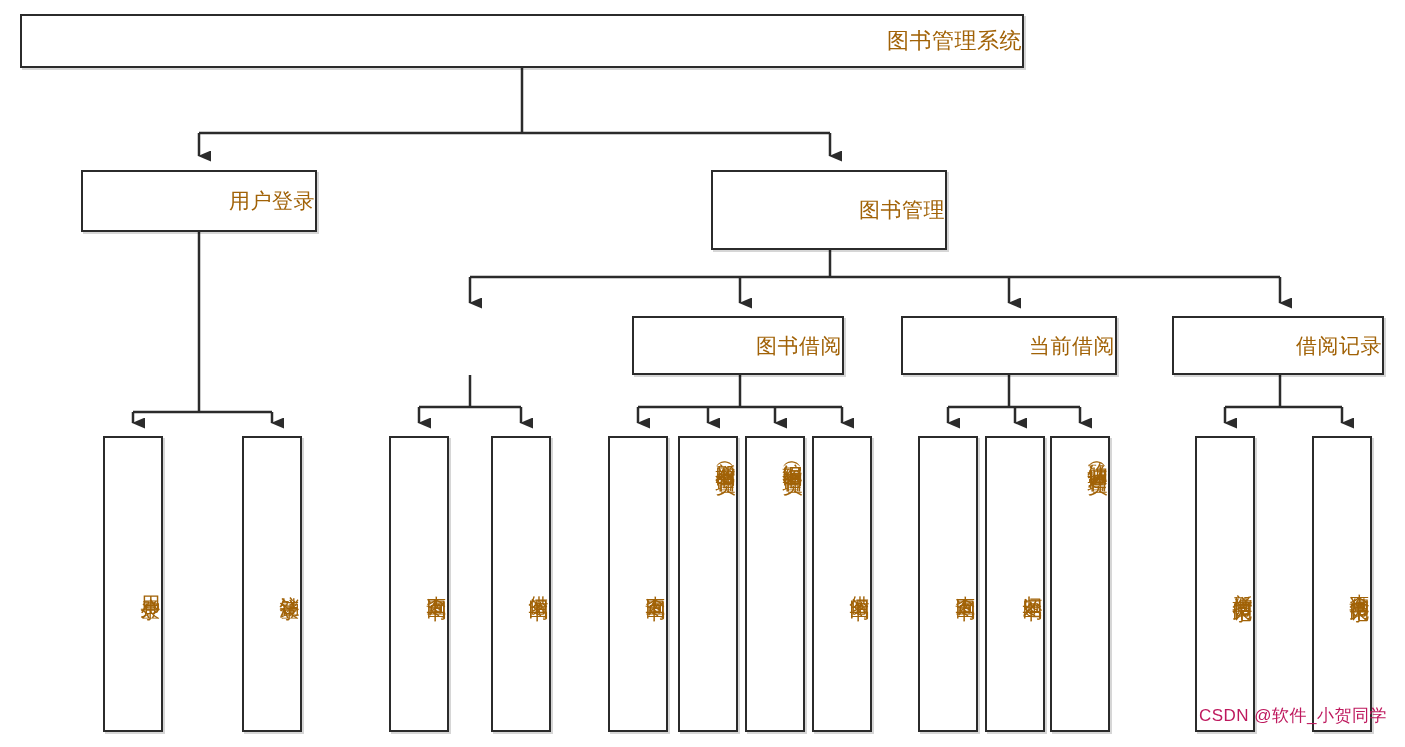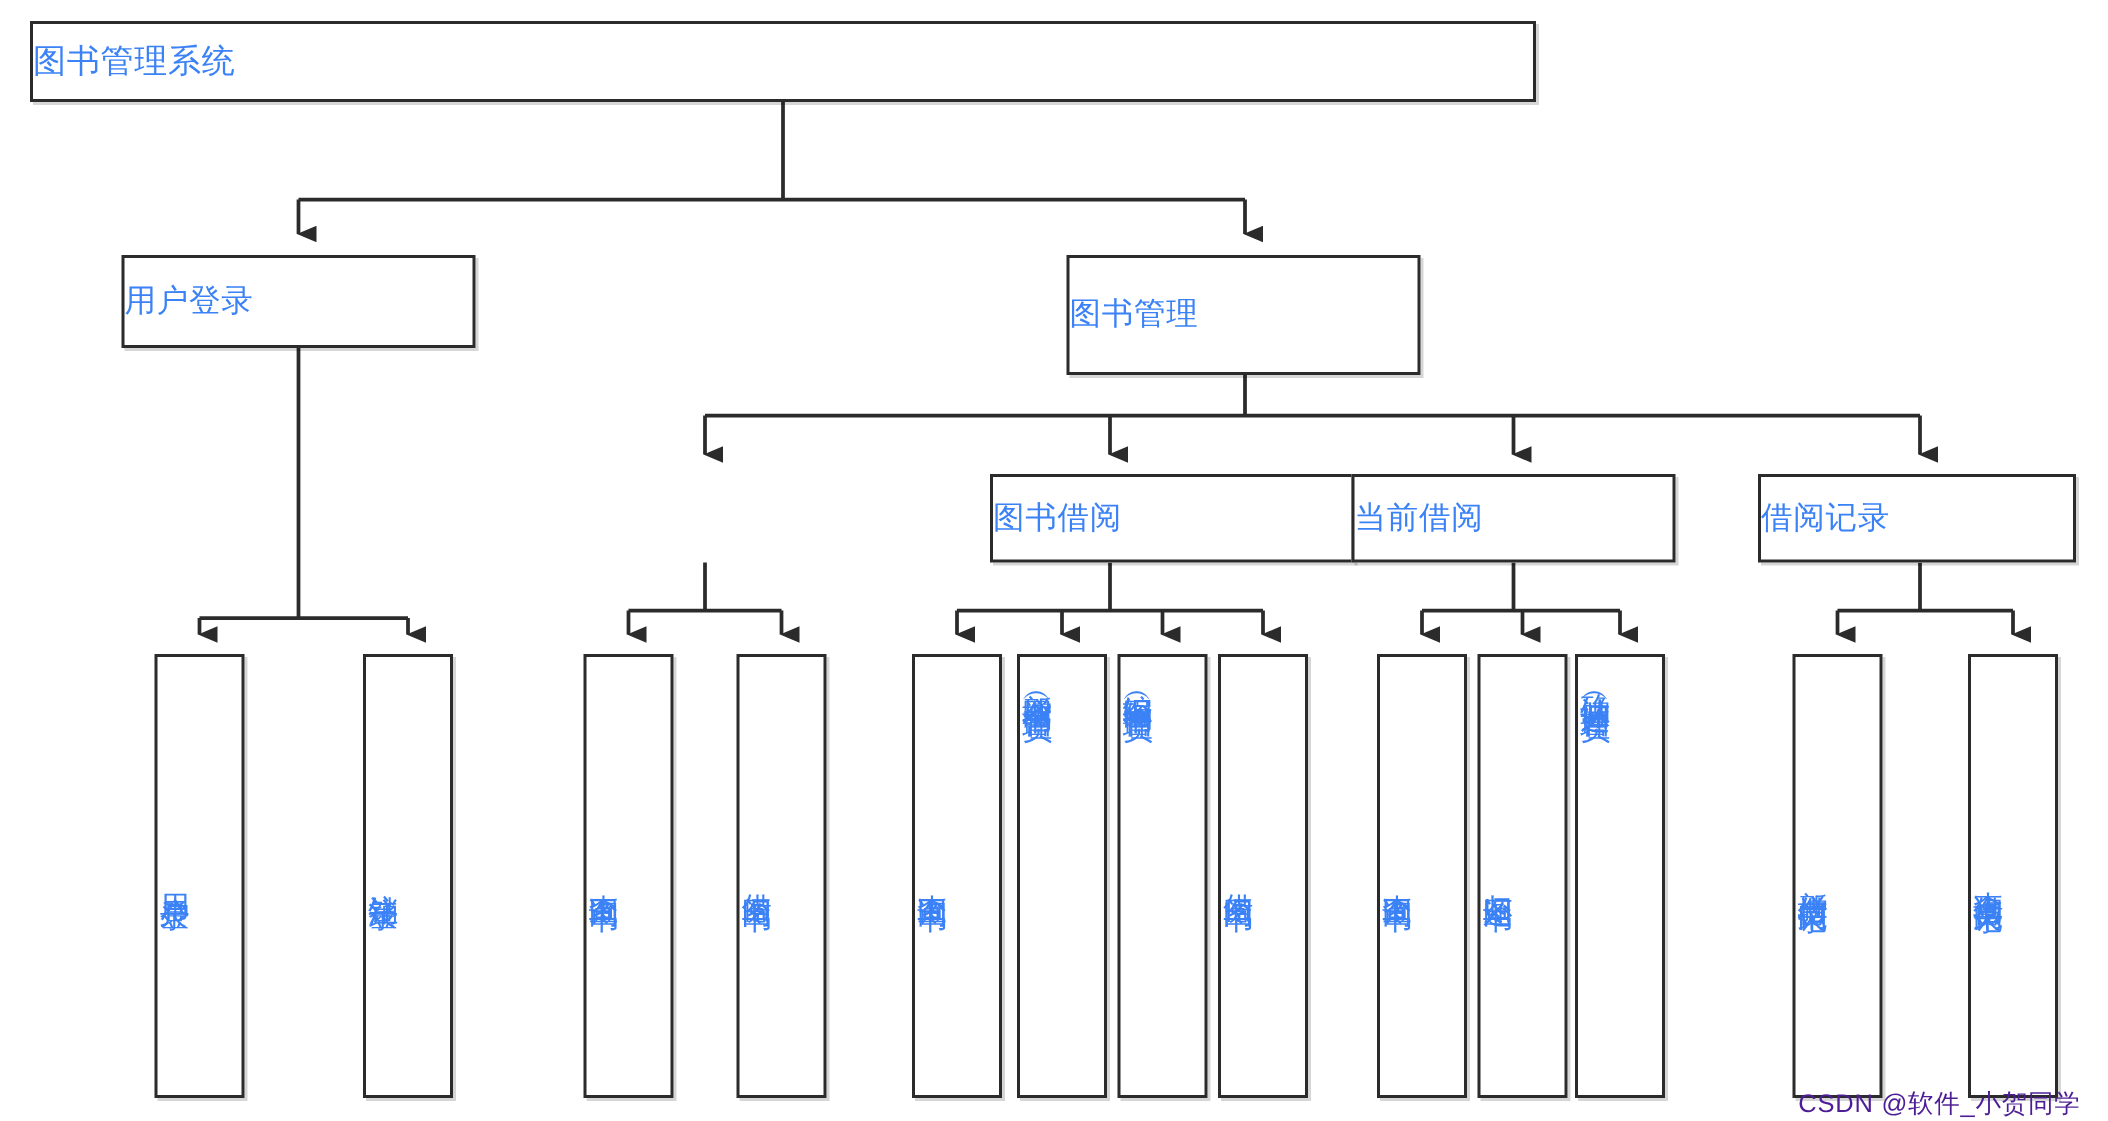--- a/index.html
+++ b/index.html
@@ -27,22 +27,22 @@
     pointer-events: none;
   }
   .node {
     position: absolute;
     box-sizing: border-box;
     background: #ffffff;
     border: 2.5px solid #2b2b2b;
     box-shadow: 2px 2px 0 rgba(0,0,0,0.16);
     display: flex;
     align-items: center;
-    justify-content: flex-start;
-    color: #3b82f6;
+    justify-content: flex-end;
+    color: #a16207;
   }
   .node .label {
     display: block;
     text-align: center;
     line-height: 1.22;
     letter-spacing: 0.5px;
     white-space: pre-wrap;
   }
   
   .node.horiz .label {
@@ -64,23 +64,23 @@
     letter-spacing: 2px;
     max-height: 100%;
   }
   .node.vert.mid {
     align-items: center;
     padding-top: 0;
   }
   .watermark {
     position: absolute;
     right: 18px;
-    bottom: 0;
+    bottom: 20px;
     font-size: 17px;
-    color: #4c1d95;
+    color: #be185d;
     letter-spacing: 0.5px;
     white-space: nowrap;
     user-select: none;
   }
 </style>
 </head>
 <body>
 
 <div id="diagram-root">
 
@@ -138,21 +138,21 @@
     <span class="label">图书管理系统</span>
   </div>
 
   <div class="node horiz" style="left:81px; top:170px; width:236px; height:62px;">
     <span class="label">用户登录</span>
   </div>
   <div class="node horiz" style="left:711px; top:170px; width:236px; height:80px;">
     <span class="label">图书管理</span>
   </div>
 
-  <div class="node horiz" style="left:632px; top:316px; width:243px; height:59px;margin-left:28px;">
+  <div class="node horiz" style="left:632px; top:316px; width:212px; height:59px;">
     <span class="label">图书借阅</span>
   </div>
   <div class="node horiz" style="left:901px; top:316px; width:216px; height:59px;">
     <span class="label">当前借阅</span>
   </div>
   <div class="node horiz" style="left:1172px; top:316px; width:212px; height:59px;">
     <span class="label">借阅记录</span>
   </div>
 
   <div class="node vert mid" style="left:103px; top:436px; width:60px; height:296px;">

